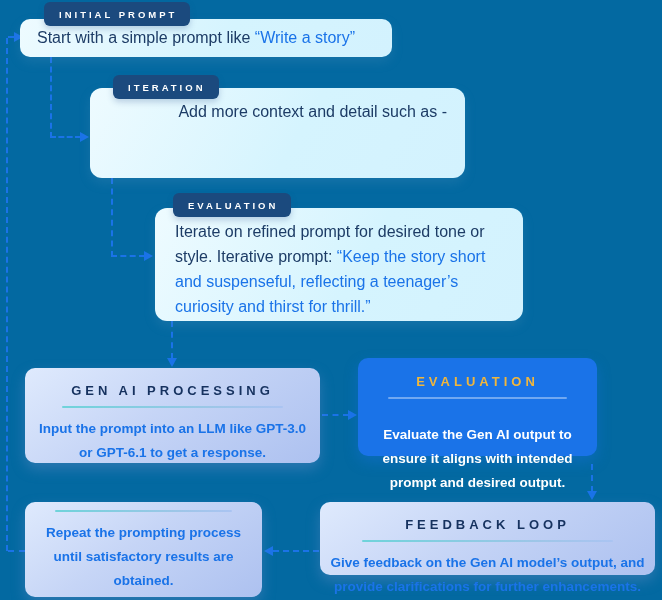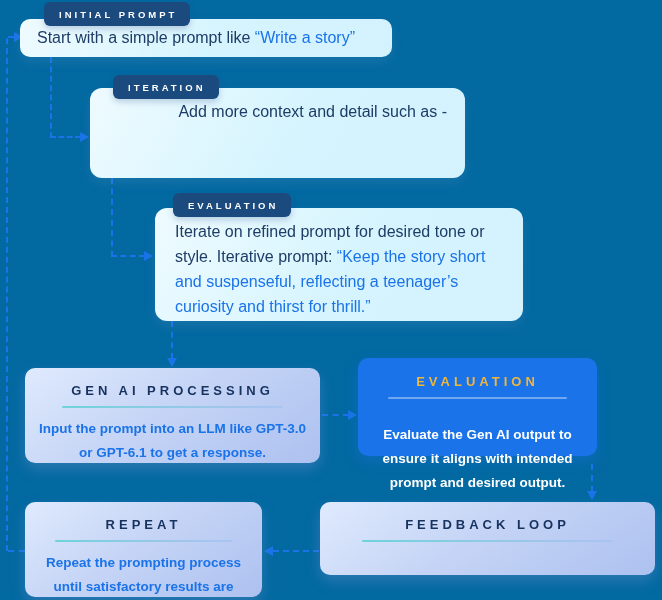--- a/index.html
+++ b/index.html
@@ -138,23 +138,23 @@
     <div class="card-body">Input the prompt into an LLM like GPT-3.0 or GPT-6.1 to get a response.</div>
   </div>
 
   <div class="card" id="eval-box">
     <div class="card-title">EVALUATION</div>
     <div class="divider"></div>
     <div class="card-body">Evaluate the Gen AI output to ensure it aligns with intended prompt and desired output.</div>
   </div>
 
   <div class="card" id="repeat-box">
-    <div class="card-title">REPEAT</div>
     <div class="divider"></div>
     <div class="card-body">Repeat the prompting process until satisfactory results are obtained.</div>
   </div>
 
   <div class="card" id="feedback-box">
     <div class="card-title">FEEDBACK LOOP</div>
     <div class="divider"></div>
+    <div class="card-body">Give feedback on the Gen AI model’s output, and provide clarifications for further enhancements.</div>
   </div>
 
 </div>
 
 </body></html>

